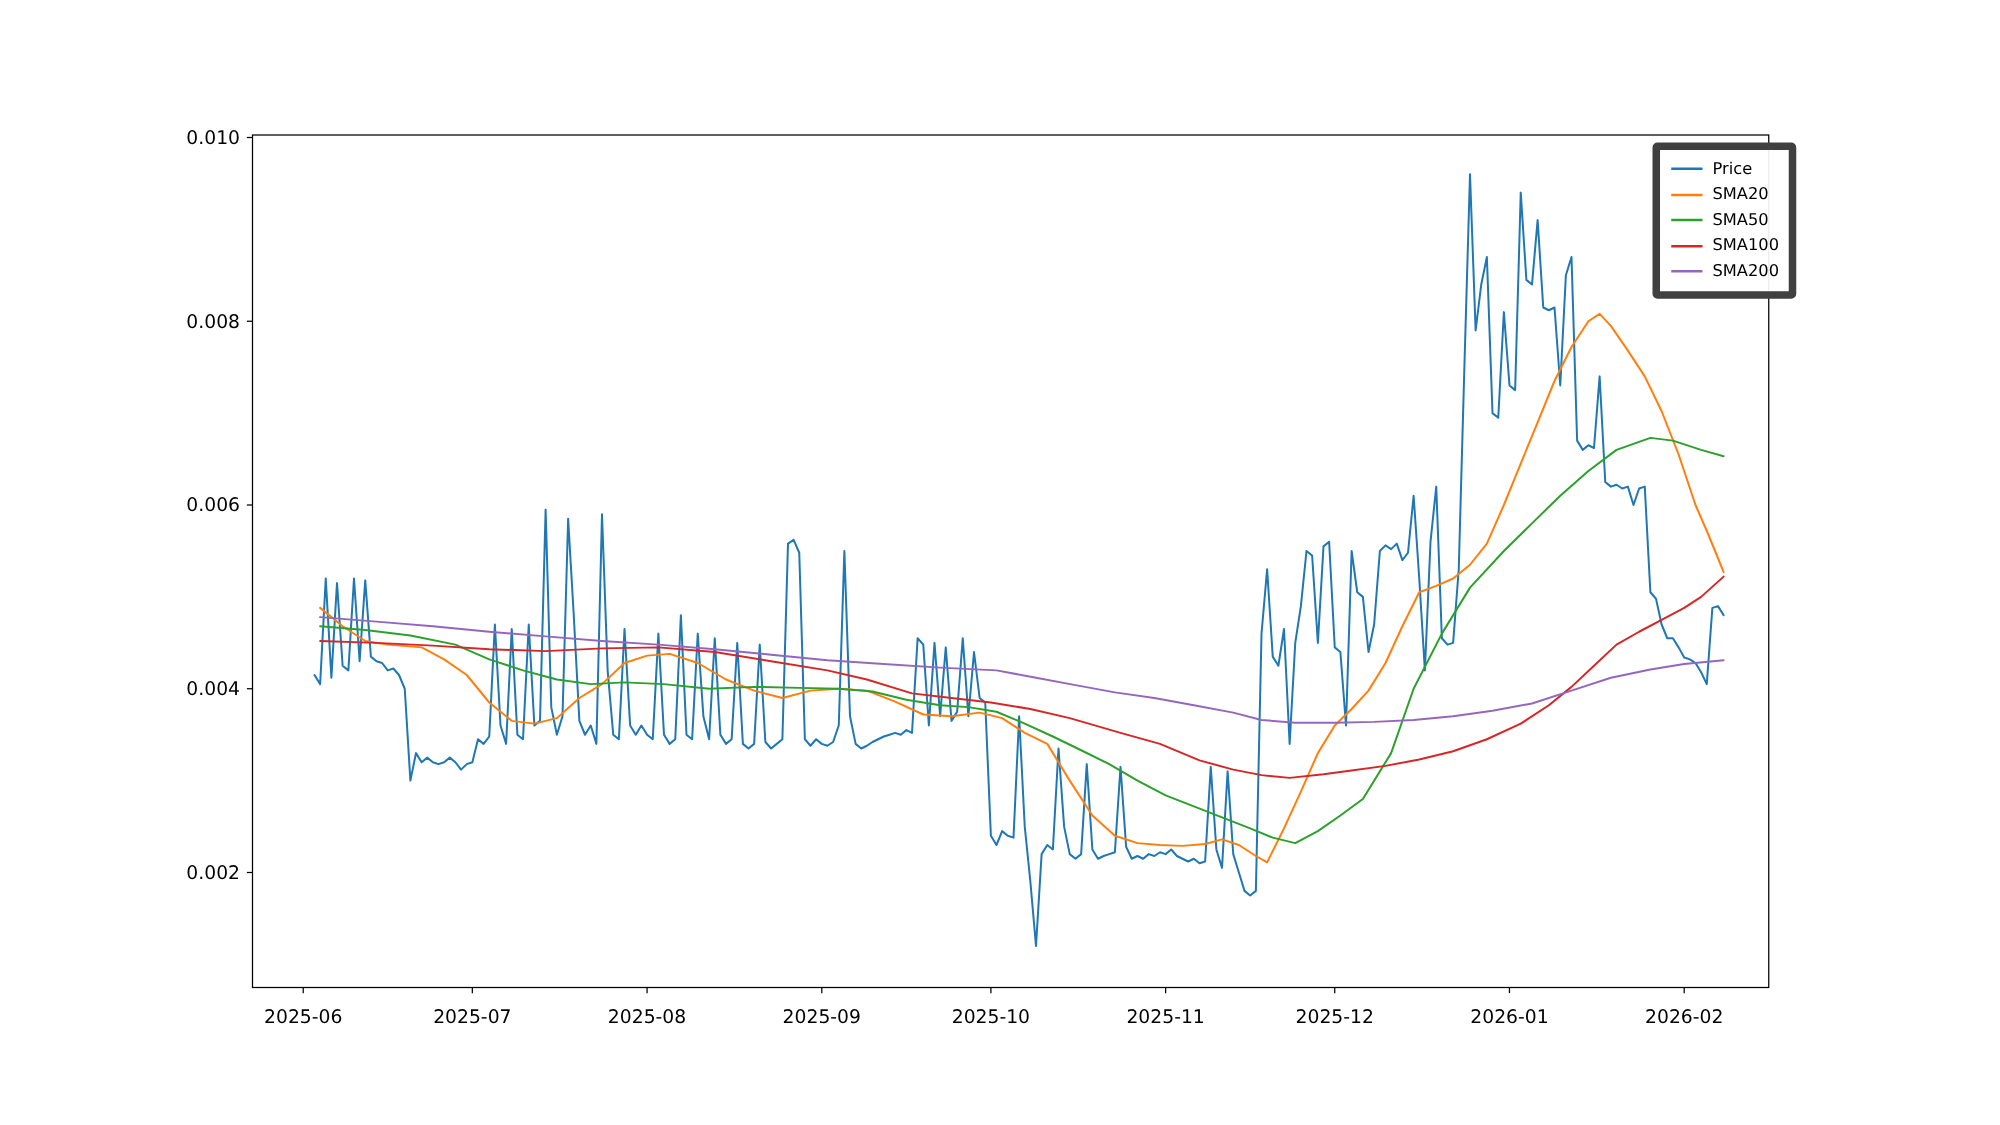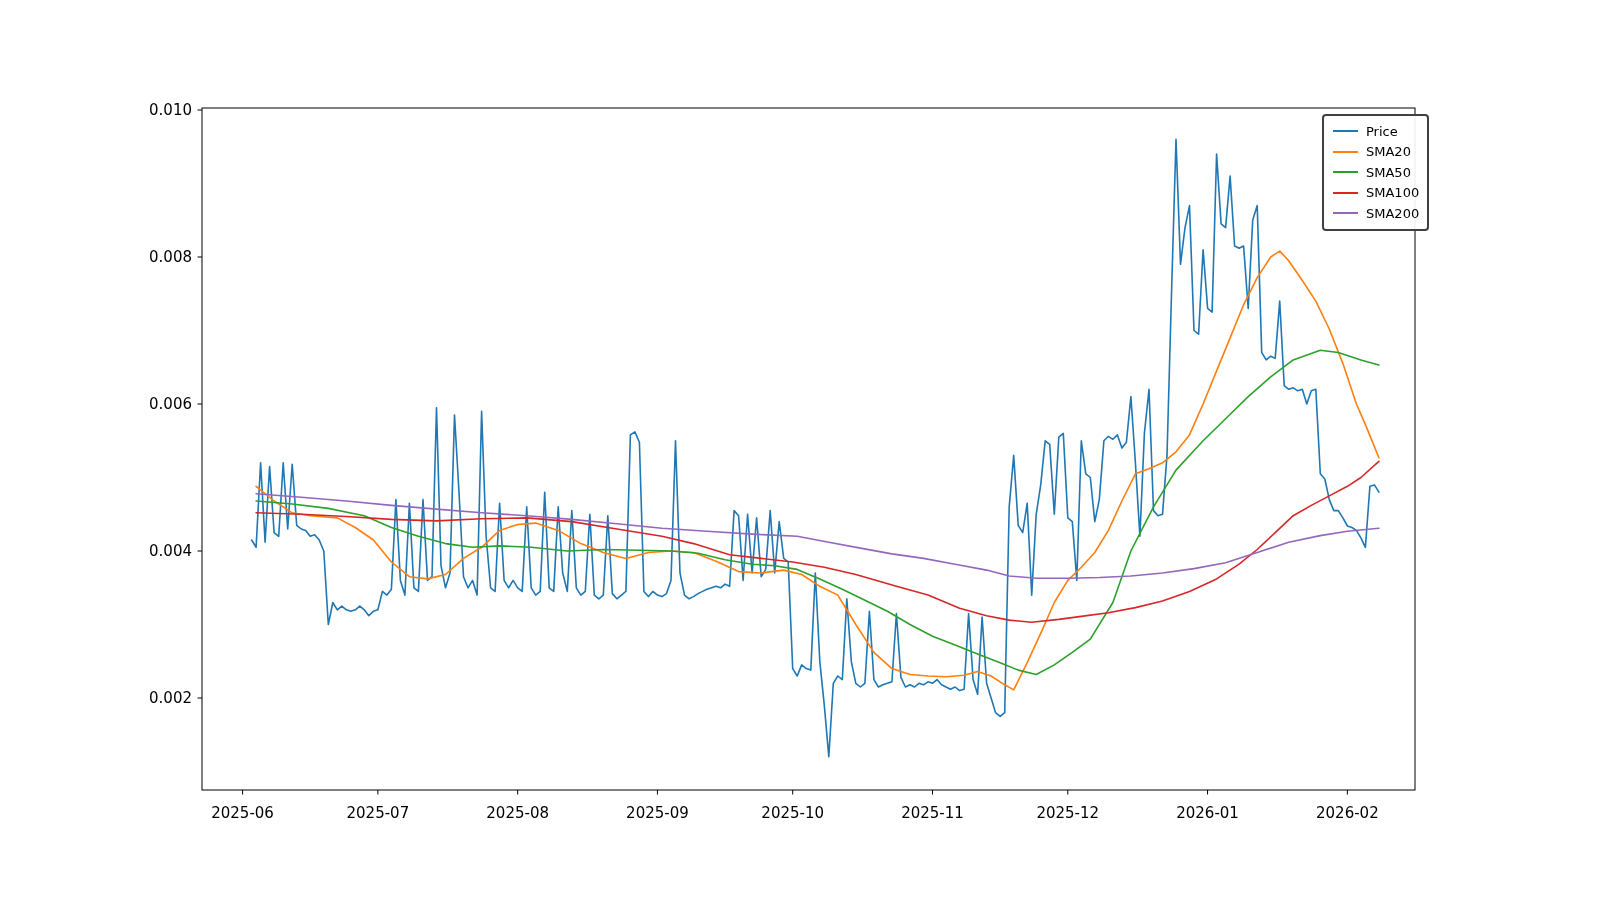--- a/index.html
+++ b/index.html
@@ -1,20 +1,20 @@
 <!DOCTYPE html>
 <html><head>
 <meta charset="utf-8">
 <style>
   html,body{margin:0;padding:0;background:#ffffff;}
   #figure{position:relative;width:1600px;height:900px;background:#ffffff;overflow:hidden;
           font-family:"DejaVu Sans", sans-serif;}
   #chart-svg{position:absolute;left:0;top:0;}
   #legend{position:absolute;left:1322px;top:114px;background:rgba(255,255,255,0.92);
-          border:2px solid #404040;border-radius:4px;padding:5px 8px 5px 9px;z-index:2;}
+          border:6px solid #404040;border-radius:4px;padding:5px 8px 5px 9px;z-index:2;}
   .legend-row{display:flex;align-items:center;height:20.5px;}
   .legend-swatch{display:inline-block;width:25px;height:2px;margin-right:8px;flex:0 0 auto;}
   .legend-label{font-size:13px;color:#000;white-space:nowrap;line-height:1;}
   svg text{fill:#000;font-family:"DejaVu Sans", sans-serif;}
 </style>
 </head>
 <body>
 
 <div id="figure">
   <svg id="chart-svg" width="1600" height="900" viewBox="0 0 1600 900" xmlns="http://www.w3.org/2000/svg">

